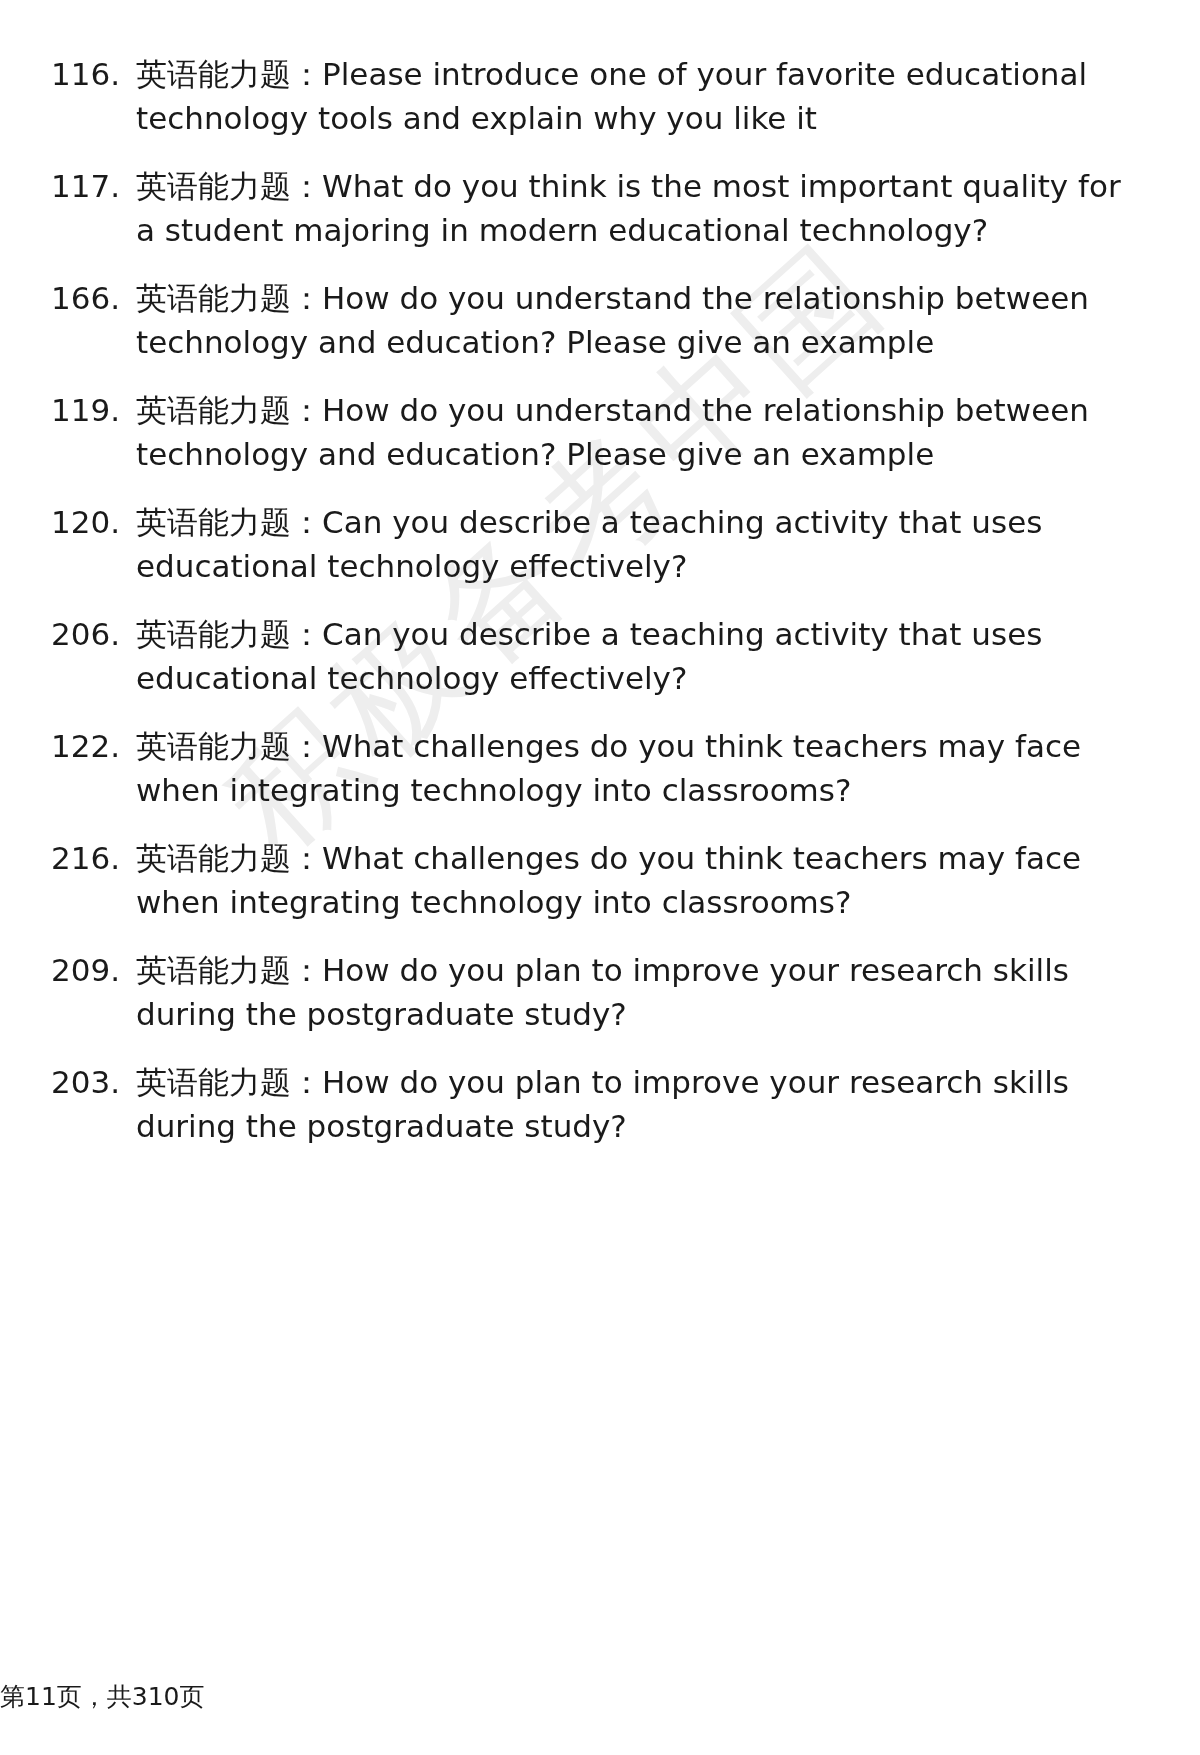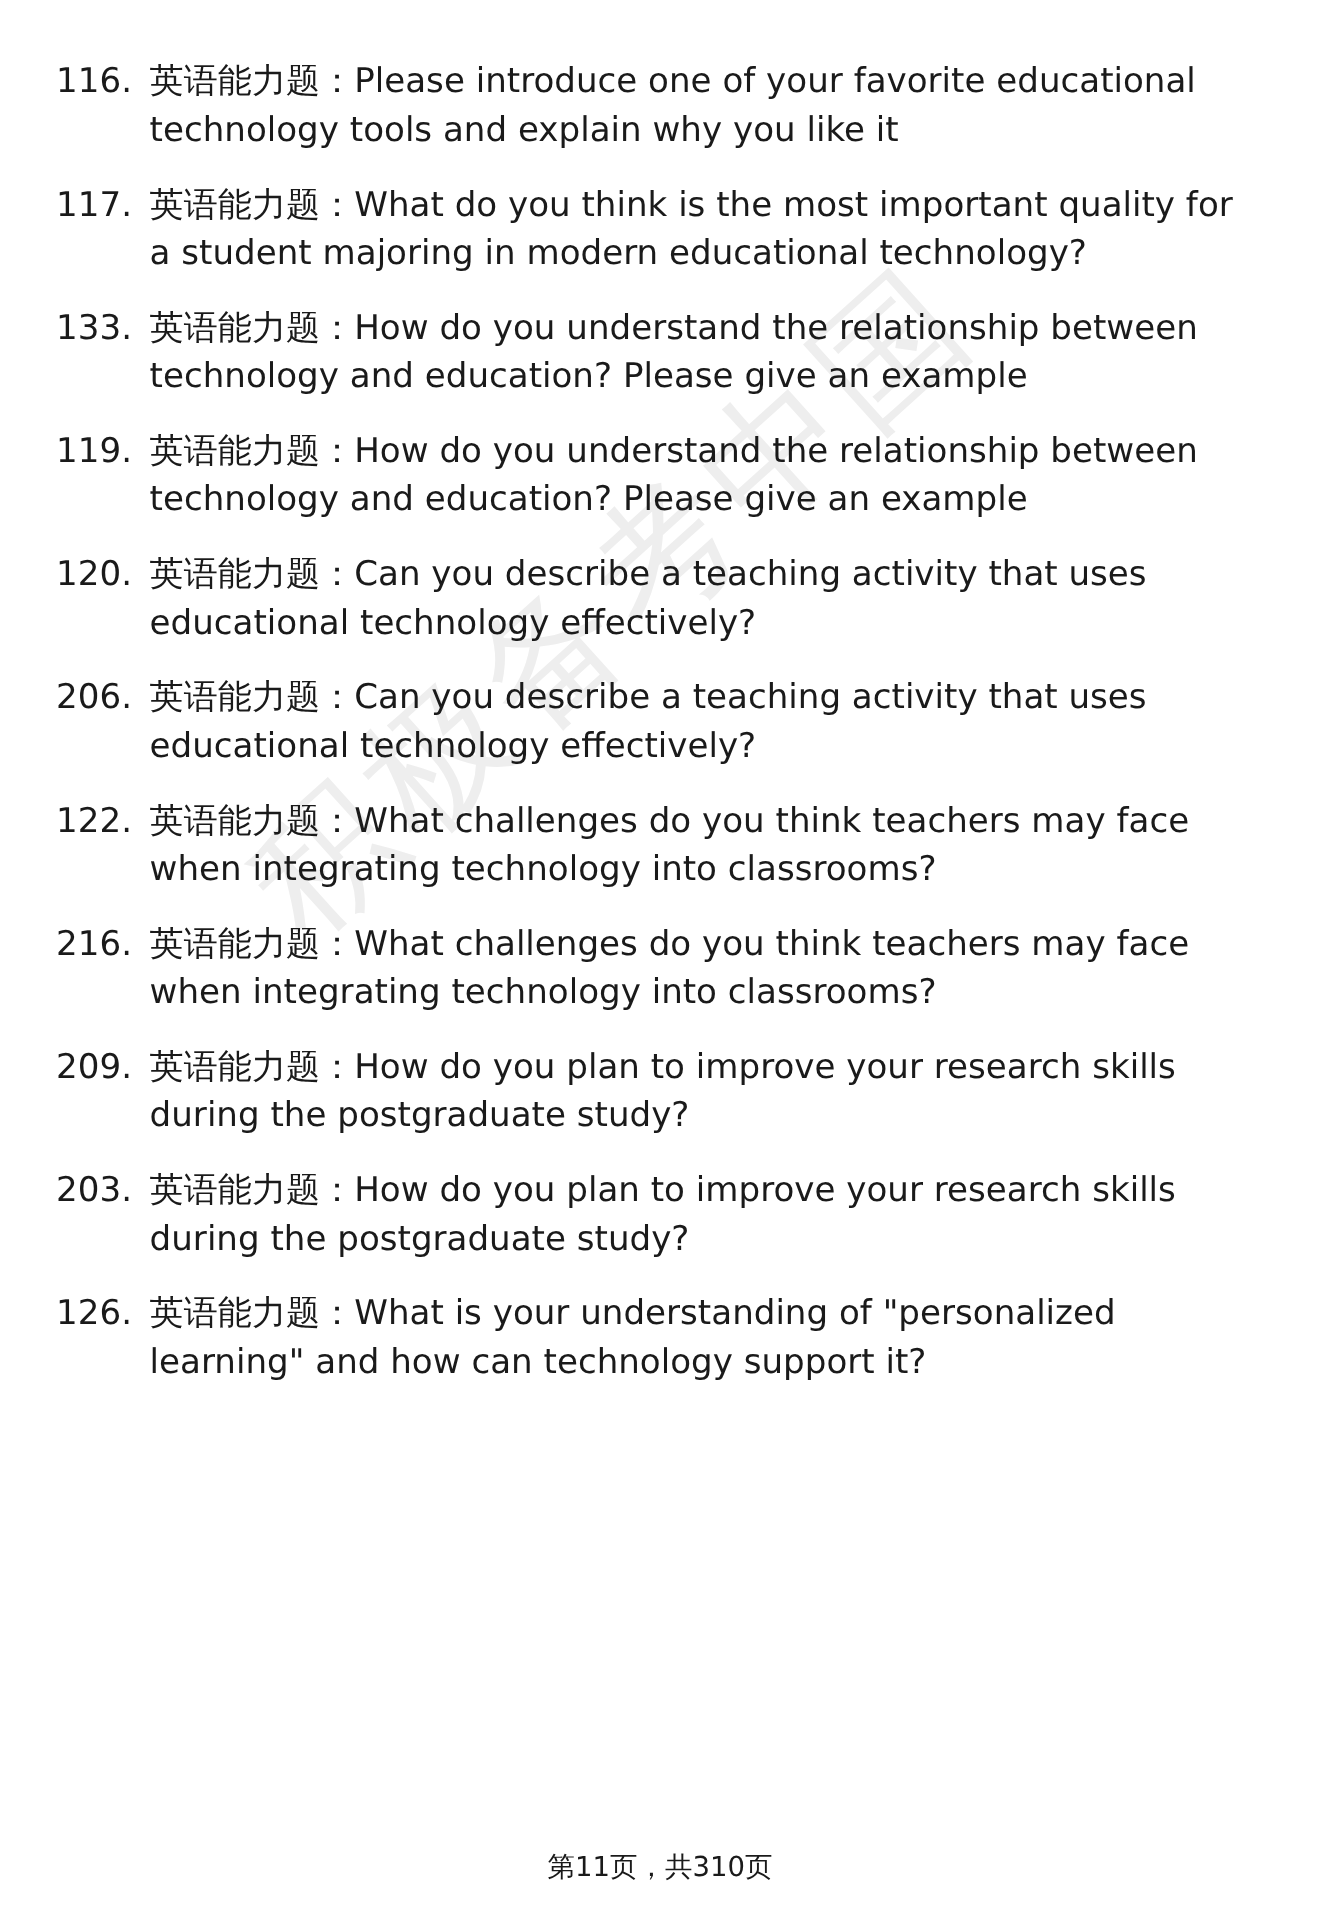--- a/index.html
+++ b/index.html
@@ -79,21 +79,21 @@
   }
   .q-tag {
     white-space: nowrap;
   }
 
   #footer {
     position: absolute;
     left: 0;
     right: 0;
     bottom: 42px;
-    text-align: center;
+    text-align: left;
     font-size: 25px;
     color: #1a1a1a;
     z-index: 1;
   }
 </style>
 </head>
 <body>
 
 <div id="page">
 
@@ -107,21 +107,21 @@
       <div class="q-num">116.</div>
       <div class="q-body"><span class="q-tag">英语能力题：</span><span>Please introduce one of your favorite educational technology tools and explain why you like it</span></div>
     </div>
 
     <div class="q-item">
       <div class="q-num">117.</div>
       <div class="q-body"><span class="q-tag">英语能力题：</span><span>What do you think is the most important quality for a student majoring in modern educational technology?</span></div>
     </div>
 
     <div class="q-item">
-      <div class="q-num">133.</div>
+      <div class="q-num">166.</div>
       <div class="q-body"><span class="q-tag">英语能力题：</span><span>How do you understand the relationship between technology and education? Please give an example</span></div>
     </div>
 
     <div class="q-item">
       <div class="q-num">119.</div>
       <div class="q-body"><span class="q-tag">英语能力题：</span><span>How do you understand the relationship between technology and education? Please give an example</span></div>
     </div>
 
     <div class="q-item">
       <div class="q-num">120.</div>
@@ -146,22 +146,18 @@
     <div class="q-item">
       <div class="q-num">209.</div>
       <div class="q-body"><span class="q-tag">英语能力题：</span><span>How do you plan to improve your research skills during the postgraduate study?</span></div>
     </div>
 
     <div class="q-item">
       <div class="q-num">203.</div>
       <div class="q-body"><span class="q-tag">英语能力题：</span><span>How do you plan to improve your research skills during the postgraduate study?</span></div>
     </div>
 
-    <div class="q-item">
-      <div class="q-num">126.</div>
-      <div class="q-body"><span class="q-tag">英语能力题：</span><span>What is your understanding of "personalized learning" and how can technology support it?</span></div>
-    </div>
 
   </div>
 
   <div id="footer">第11页，共310页</div>
 
 </div>
 
 </body></html>

